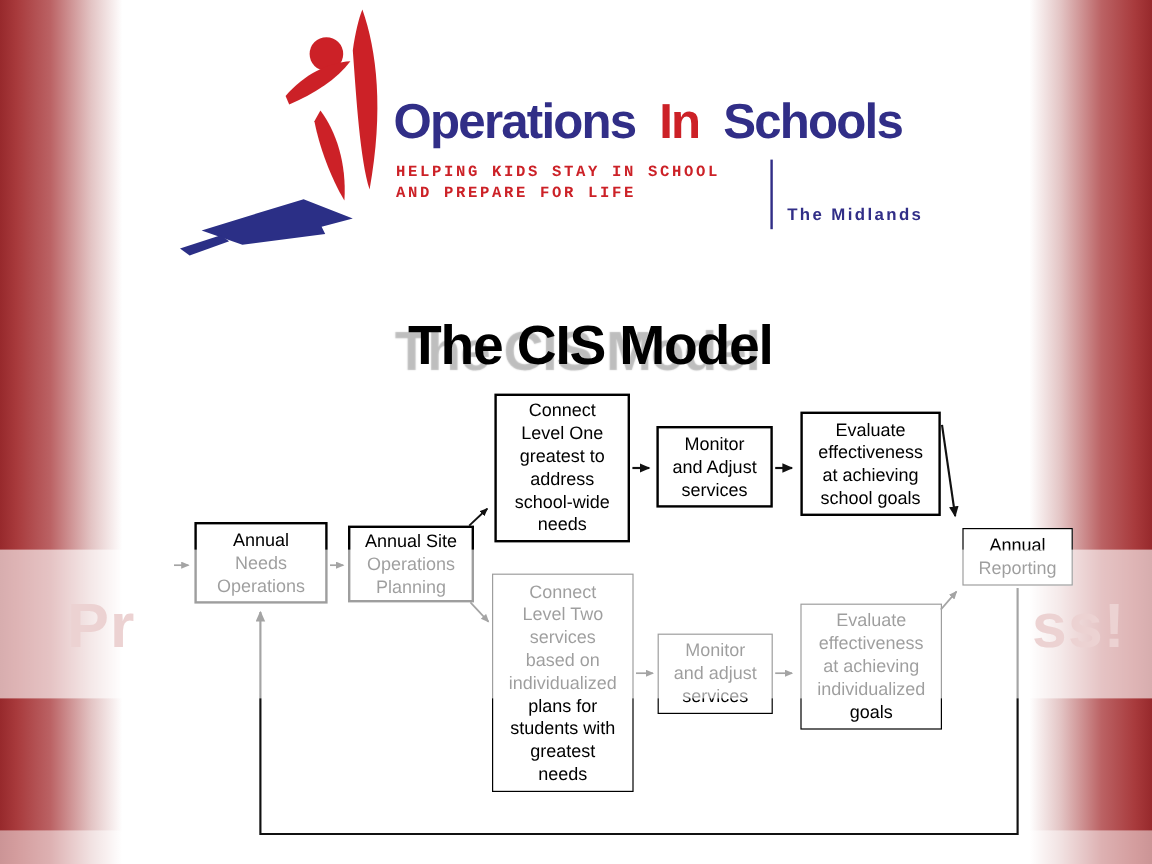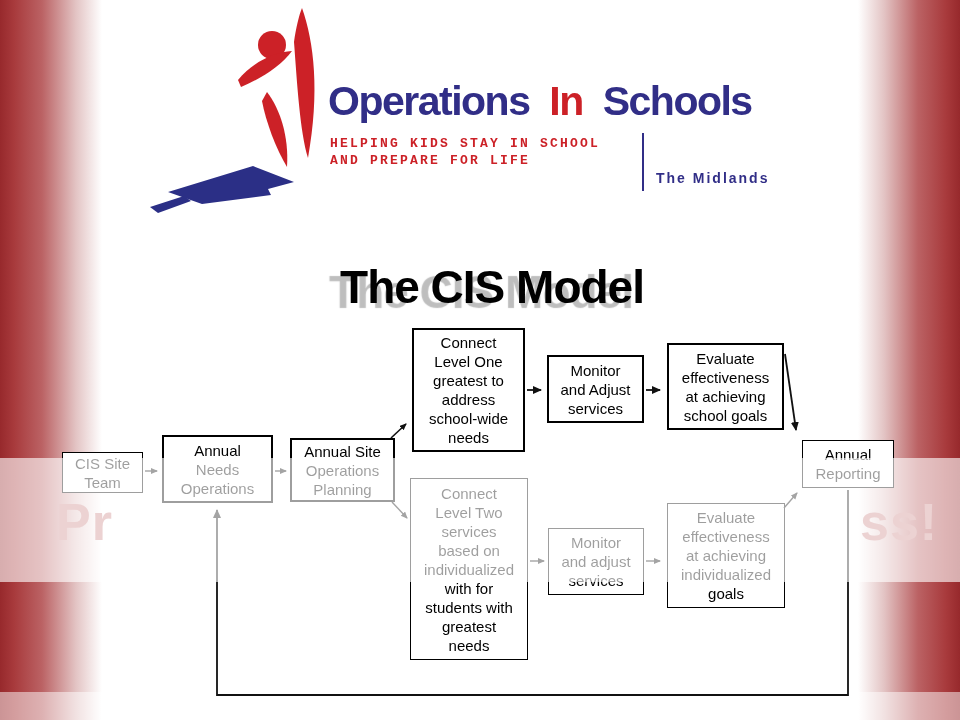--- a/index.html
+++ b/index.html
@@ -61,24 +61,20 @@
   </div>
   <div id="tagline">
     <div>HELPING KIDS STAY IN SCHOOL</div>
     <div>AND PREPARE FOR LIFE</div>
   </div>
   <div id="logo-divider"></div>
   <div id="region">The Midlands</div>
 
   <div id="title">The CIS Model</div>
 
-  <div class="box" style="left:62px;top:452px;width:81px;height:41px">
-    <div>CIS Site</div>
-    <div>Team</div>
-  </div>
   <div class="box b2" style="left:162px;top:435px;width:111px;height:68px">
     <div>Annual</div>
     <div>Needs</div>
     <div>Operations</div>
   </div>
   <div class="box b2" style="left:290px;top:438px;width:105px;height:64px">
     <div>Annual Site</div>
     <div>Operations</div>
     <div>Planning</div>
   </div>
@@ -100,21 +96,21 @@
     <div>effectiveness</div>
     <div>at achieving</div>
     <div>school goals</div>
   </div>
   <div class="box" style="left:410px;top:478px;width:118px;height:182px">
     <div>Connect</div>
     <div>Level Two</div>
     <div>services</div>
     <div>based on</div>
     <div>individualized</div>
-    <div>with for</div>
+    <div>plans for</div>
     <div>students with</div>
     <div>greatest</div>
     <div>needs</div>
   </div>
   <div class="box" style="left:548px;top:528px;width:96px;height:67px">
     <div>Monitor</div>
     <div>and adjust</div>
     <div>services</div>
   </div>
   <div class="box" style="left:667px;top:503px;width:118px;height:105px">

